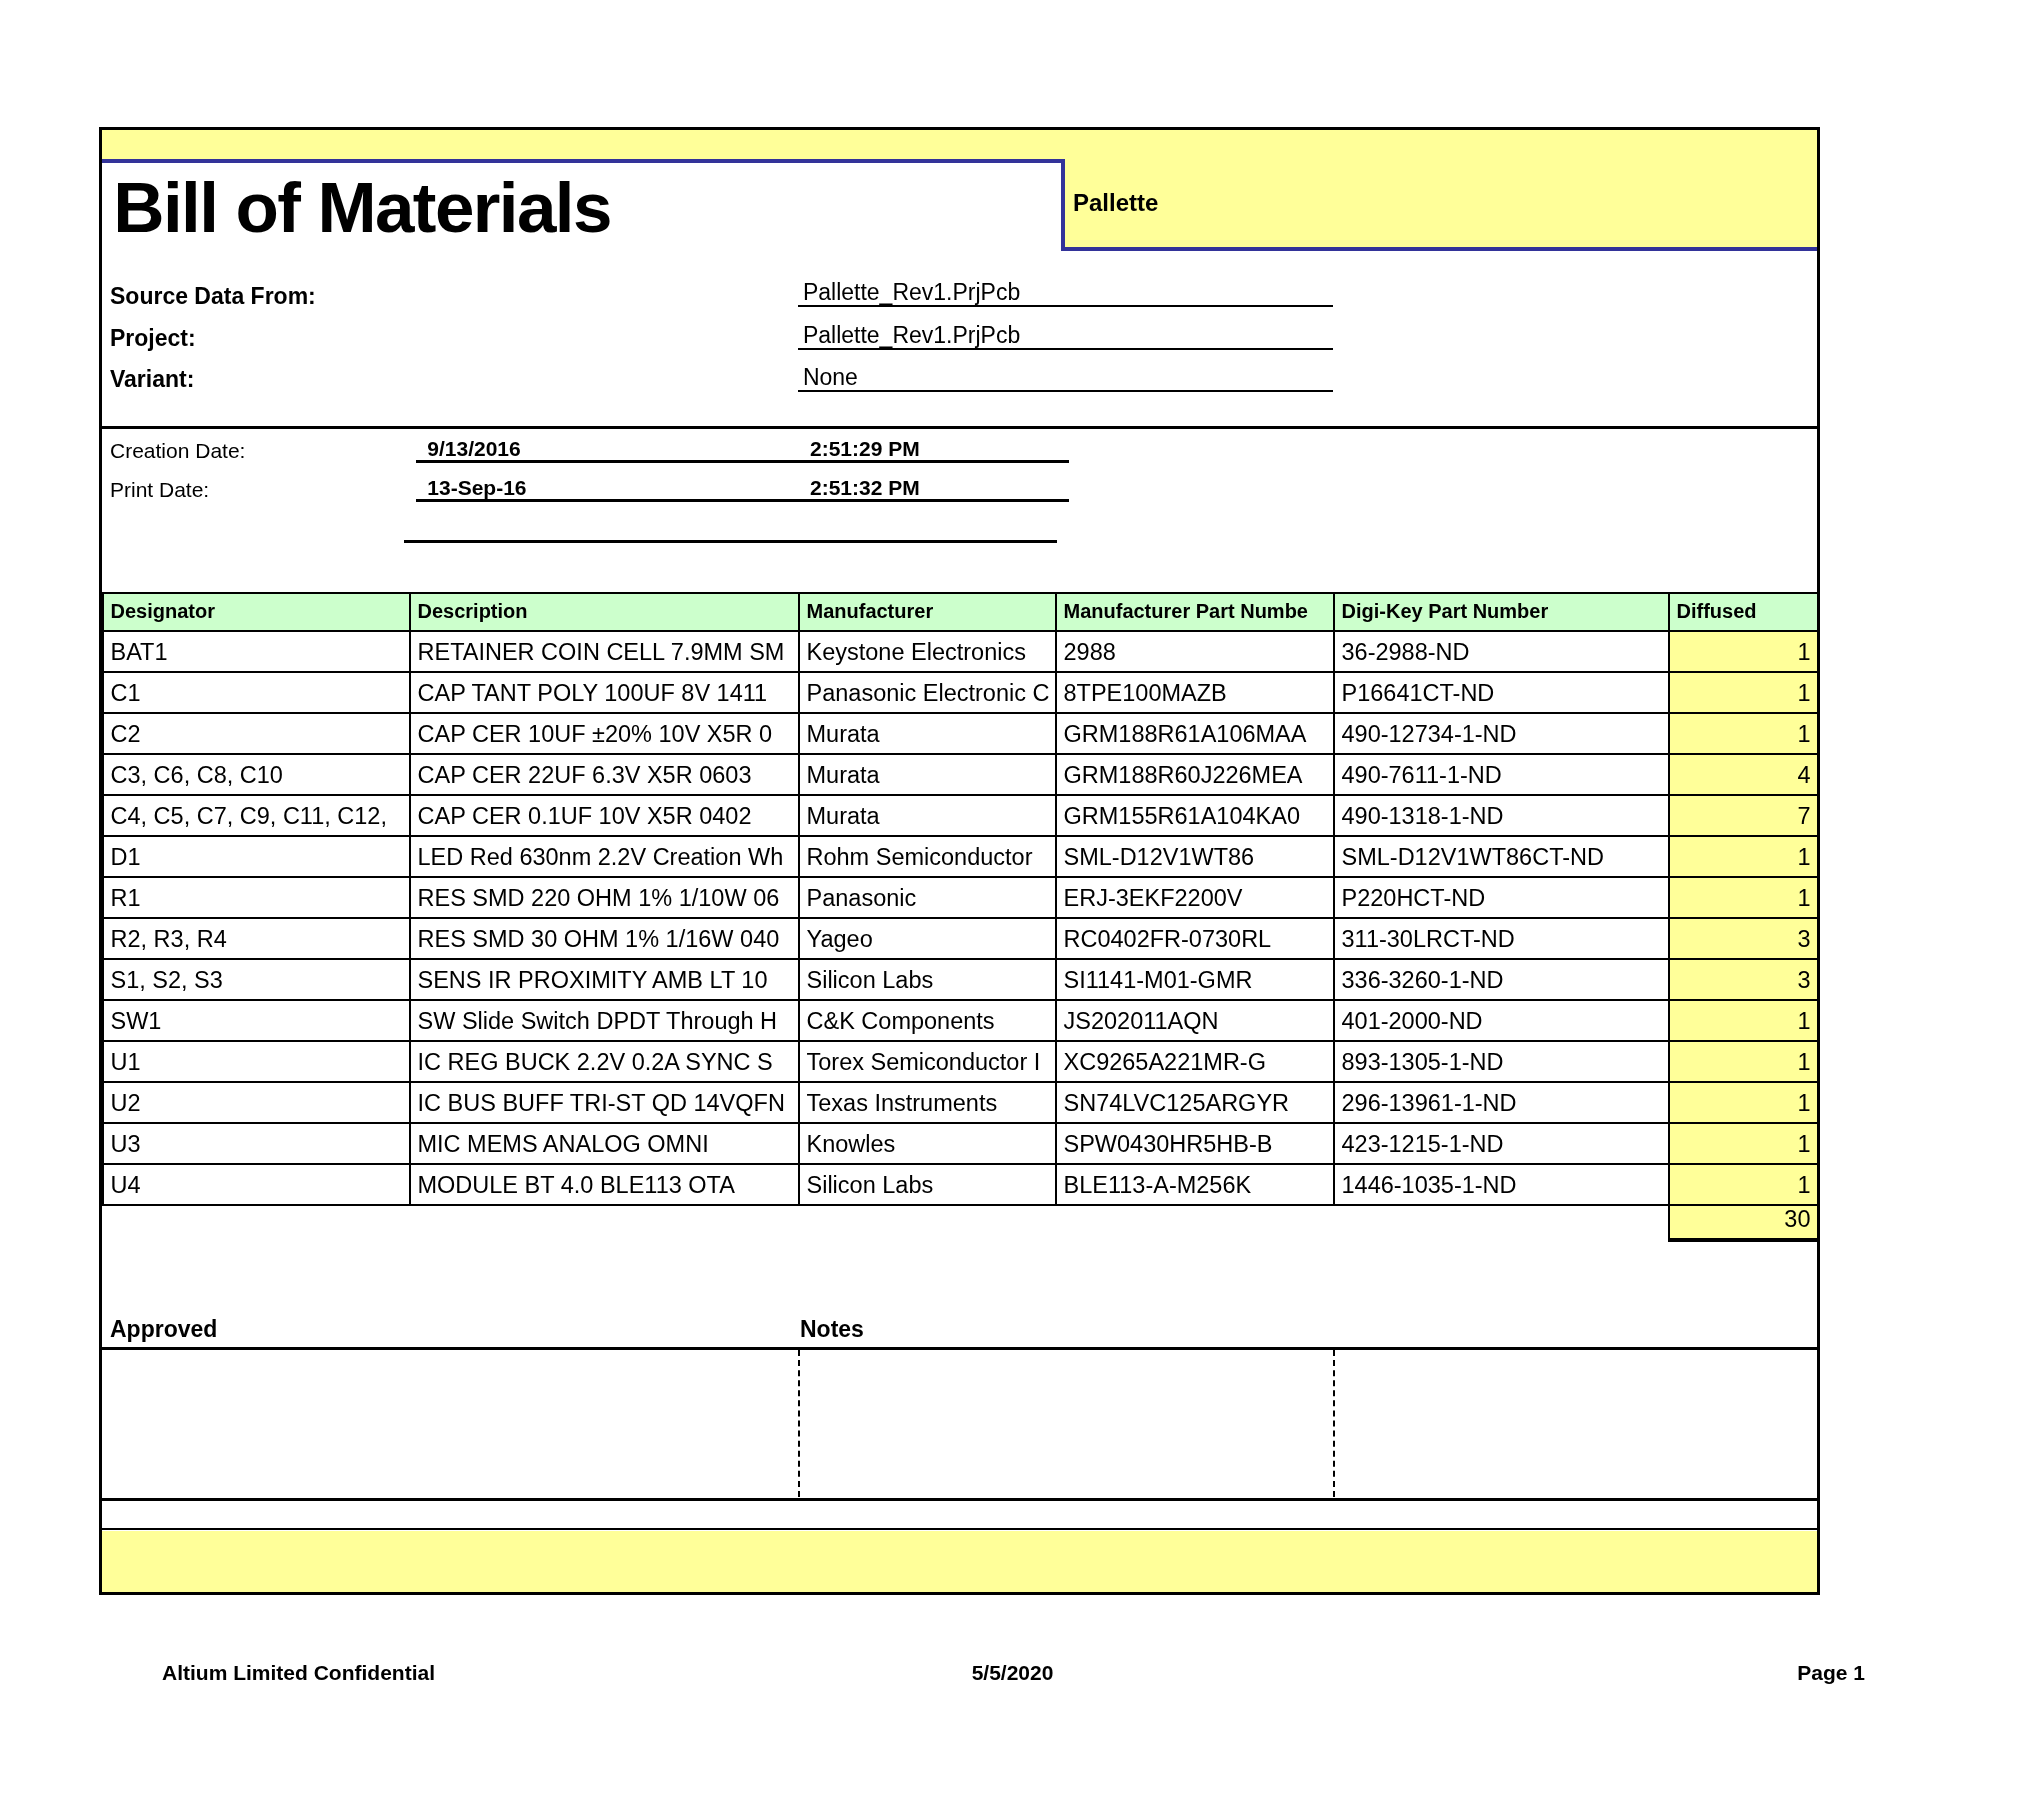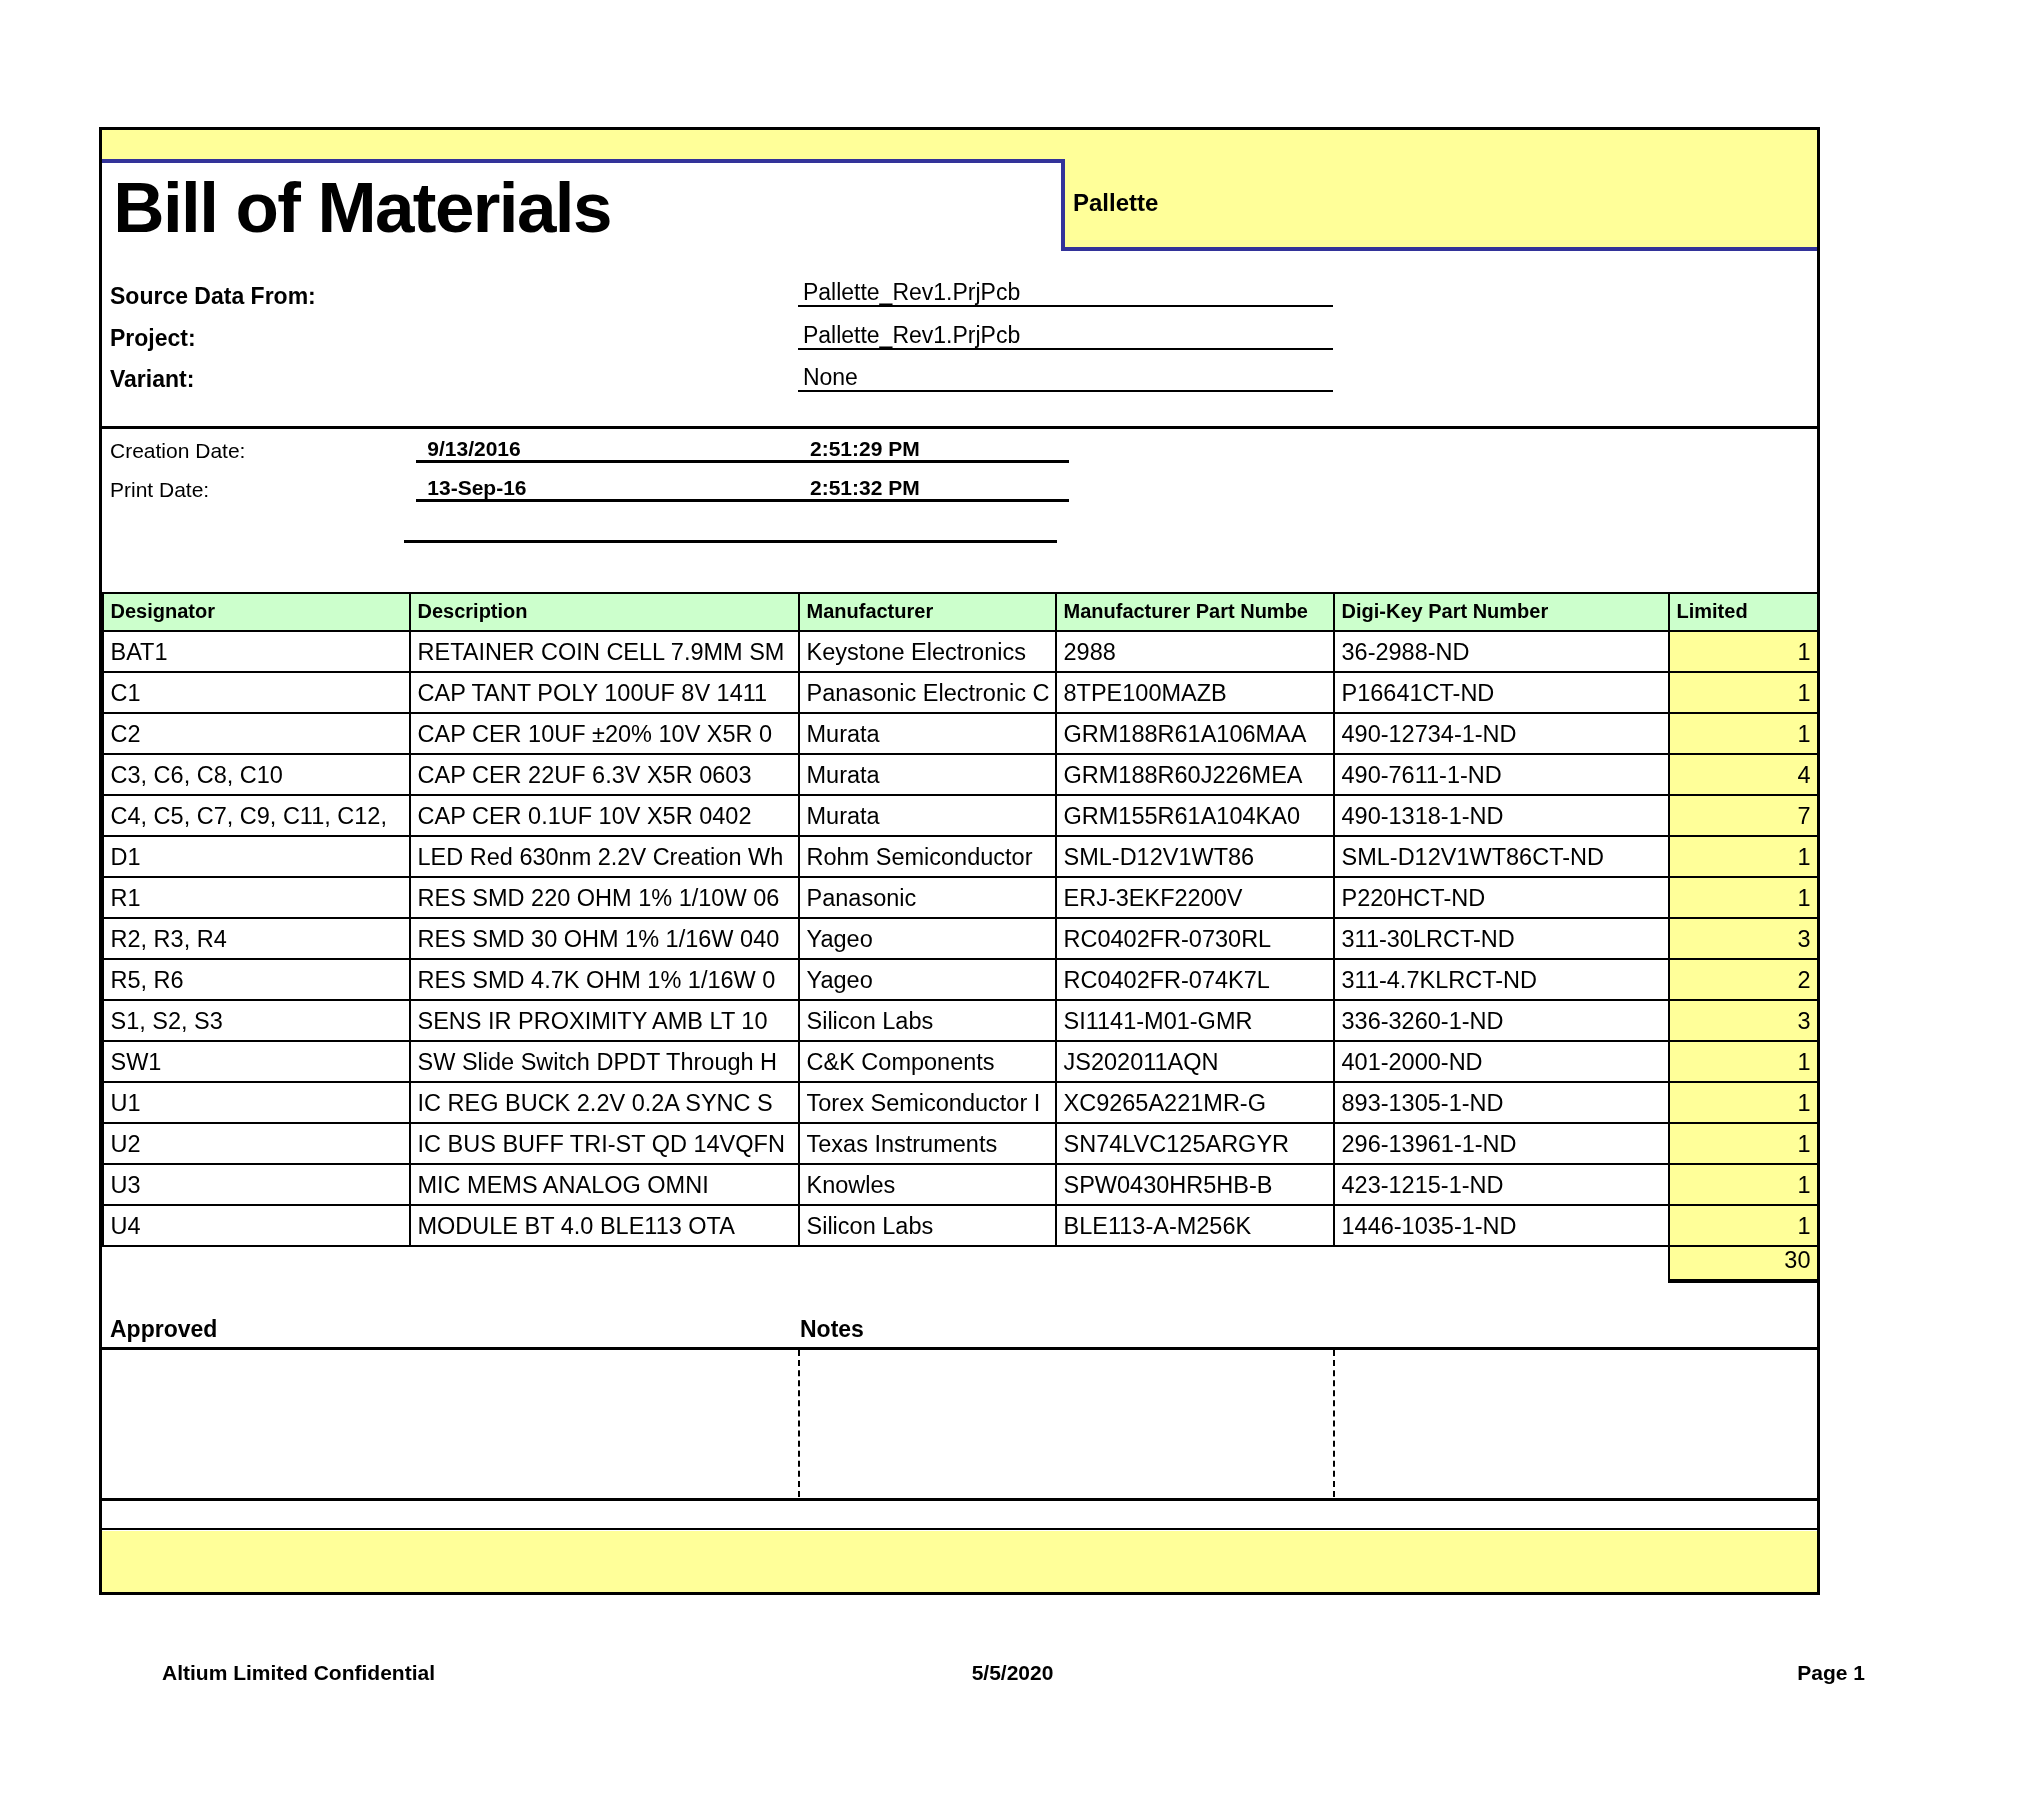--- a/index.html
+++ b/index.html
@@ -138,21 +138,21 @@
           <col style="width:335px">
           <col style="width:149px">
       </colgroup>
       <thead>
         <tr id="bom-head-row">
             <th>Designator</th>
             <th>Description</th>
             <th>Manufacturer</th>
             <th>Manufacturer Part Numbe</th>
             <th>Digi-Key Part Number</th>
-            <th>Limited</th>
+            <th>Diffused</th>
           </tr>
       </thead>
       <tbody id="bom-body">
           <tr>
             <td>BAT1</td>
             <td>RETAINER COIN CELL 7.9MM SM</td>
             <td>Keystone Electronics</td>
             <td>2988</td>
             <td>36-2988-ND</td>
             <td class="qty">1</td>
@@ -207,28 +207,20 @@
           </tr>
           <tr>
             <td>R2, R3, R4</td>
             <td>RES SMD 30 OHM 1% 1/16W 040</td>
             <td>Yageo</td>
             <td>RC0402FR-0730RL</td>
             <td>311-30LRCT-ND</td>
             <td class="qty">3</td>
           </tr>
           <tr>
-            <td>R5, R6</td>
-            <td>RES SMD 4.7K OHM 1% 1/16W 0</td>
-            <td>Yageo</td>
-            <td>RC0402FR-074K7L</td>
-            <td>311-4.7KLRCT-ND</td>
-            <td class="qty">2</td>
-          </tr>
-          <tr>
             <td>S1, S2, S3</td>
             <td>SENS IR PROXIMITY AMB LT 10</td>
             <td>Silicon Labs</td>
             <td>SI1141-M01-GMR</td>
             <td>336-3260-1-ND</td>
             <td class="qty">3</td>
           </tr>
           <tr>
             <td>SW1</td>
             <td>SW Slide Switch DPDT Through H</td>

